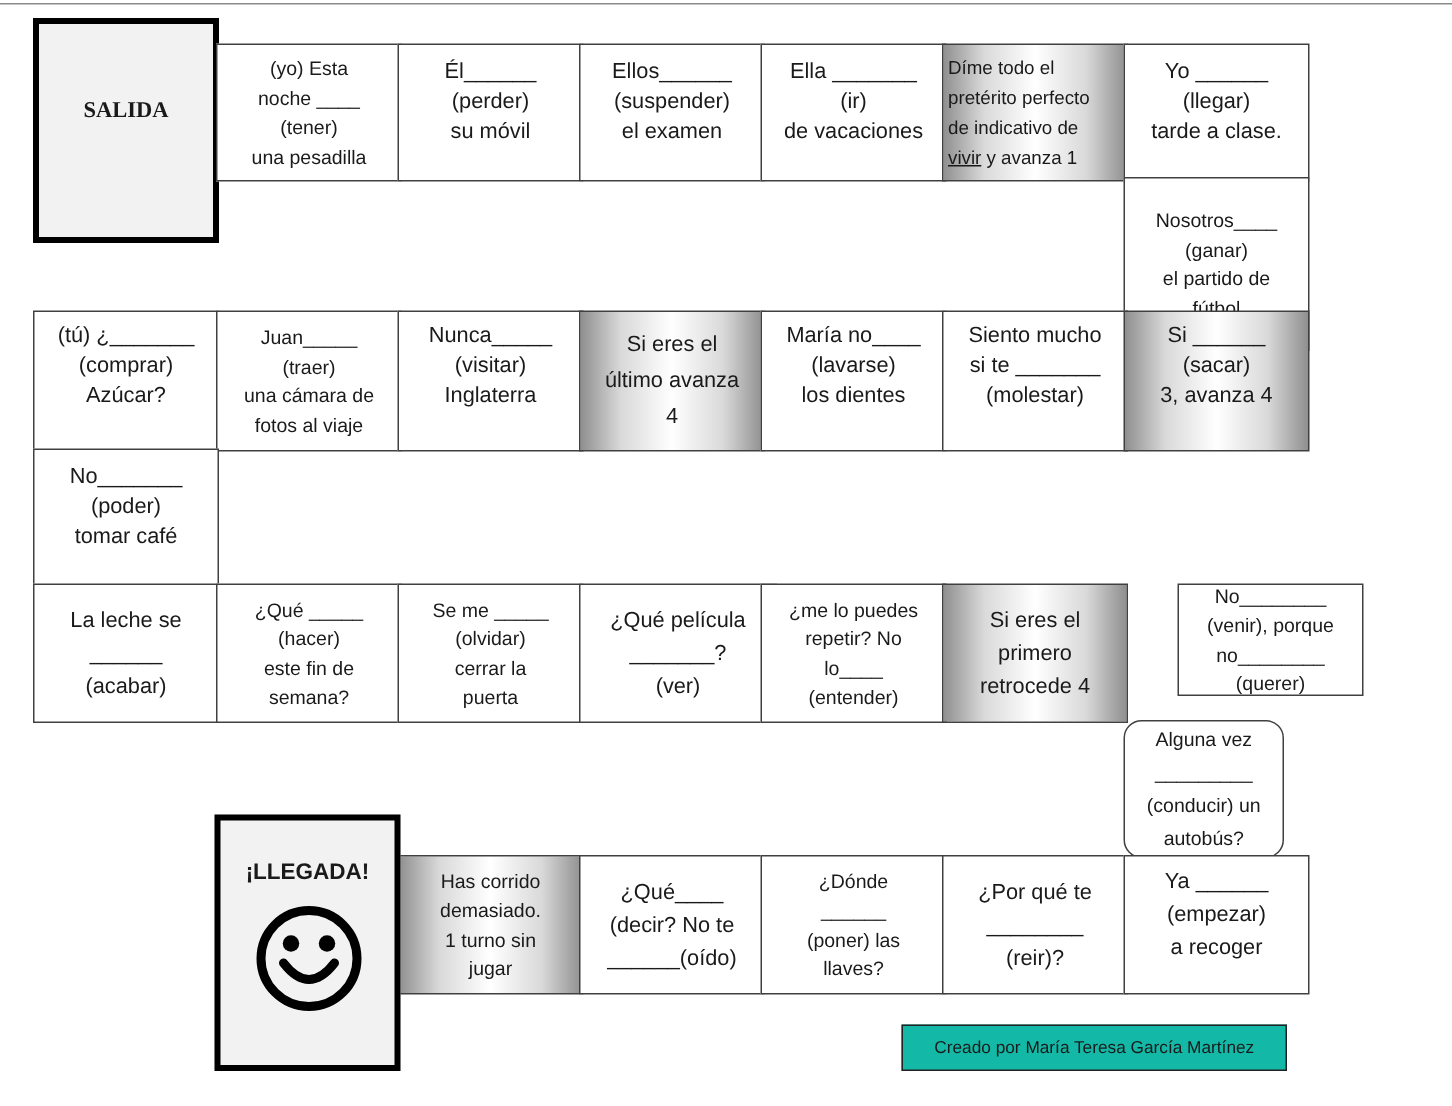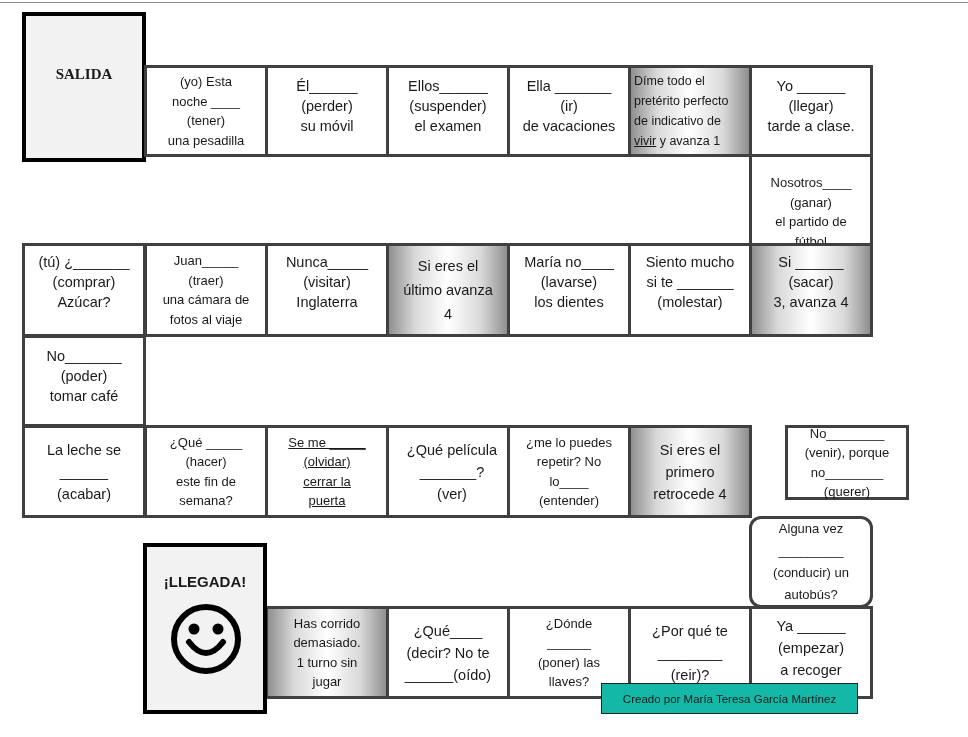--- a/index.html
+++ b/index.html
@@ -5,28 +5,27 @@
   html, body { margin:0; padding:0; }
   body {
     width:968px; height:737px; position:relative; overflow:hidden;
     background:#ffffff;
     font-family:"Liberation Sans", "DejaVu Sans", sans-serif;
     color:#1a1a1a;
   }
   .topline { position:absolute; left:0; top:2px; width:968px; height:1px; background:#8a8a8a; }
   .cell {
     position:absolute; box-sizing:border-box;
-    border:3px solid #404040;
+    border:1px solid #404040;
     background:#ffffff;
     display:flex; flex-direction:column; align-items:center; justify-content:center;
     text-align:center;
     font-size:14.5px; line-height:20px;
     padding:2px 4px;
     white-space:pre-line;
-    margin-top:36px;
   }
   .cell.gray {
     background:linear-gradient(to right, #8f8f8f 0%, #d9d9d9 22%, #ffffff 50%, #d9d9d9 78%, #8f8f8f 100%);
   }
   .cell.small { font-size:13px; line-height:19.5px; }
   .cell.left { align-items:flex-start; text-align:left; }
   .box {
     position:absolute; box-sizing:border-box;
     border:4px solid #000; background:#f2f2f2;
   }
@@ -101,40 +100,40 @@
 (poder)
 tomar café</div>
 
 <div class="cell" style="left:22px; top:389px; width:124px; height:93px; line-height:22px;">La leche se
 ______
 (acabar)</div>
 <div class="cell small" style="left:144px; top:389px; width:124px; height:93px;">¿Qué _____
 (hacer)
 este fin de
 semana?</div>
-<div class="cell small" style="left:265px; top:389px; width:124px; height:93px;text-decoration:underline;">Se me _____
+<div class="cell small" style="left:265px; top:389px; width:124px; height:93px;">Se me _____
 (olvidar)
 cerrar la
 puerta</div>
 <div class="cell" style="left:386px; top:389px; width:132px; height:93px; line-height:22px;">¿Qué película
 _______?
 (ver)</div>
 <div class="cell small" style="left:507px; top:389px; width:124px; height:93px;">¿me lo puedes
 repetir? No
 lo____
 (entender)</div>
 <div class="cell gray" style="left:628px; top:389px; width:124px; height:93px; line-height:22px;">Si eres el
 primero
 retrocede 4</div>
 <div class="cell small" style="left:785px; top:389px; width:124px; height:75px;">No________
 (venir), porque
 no________
 (querer)</div>
 
-<div class="cell small" style="left:749px; top:480px; width:124px; height:92px; line-height:22px;border-radius:12px;">Alguna vez
+<div class="cell small" style="left:749px; top:480px; width:107px; height:92px; line-height:22px;border-radius:12px;">Alguna vez
 _________
 (conducir) un
 autobús?</div>
 
 <div class="cell gray small" style="left:265px; top:570px; width:124px; height:93px;">Has corrido
 demasiado.
 1 turno sin
 jugar</div>
 <div class="cell" style="left:386px; top:570px; width:124px; height:93px; line-height:22px;">¿Qué____
 (decir? No te

